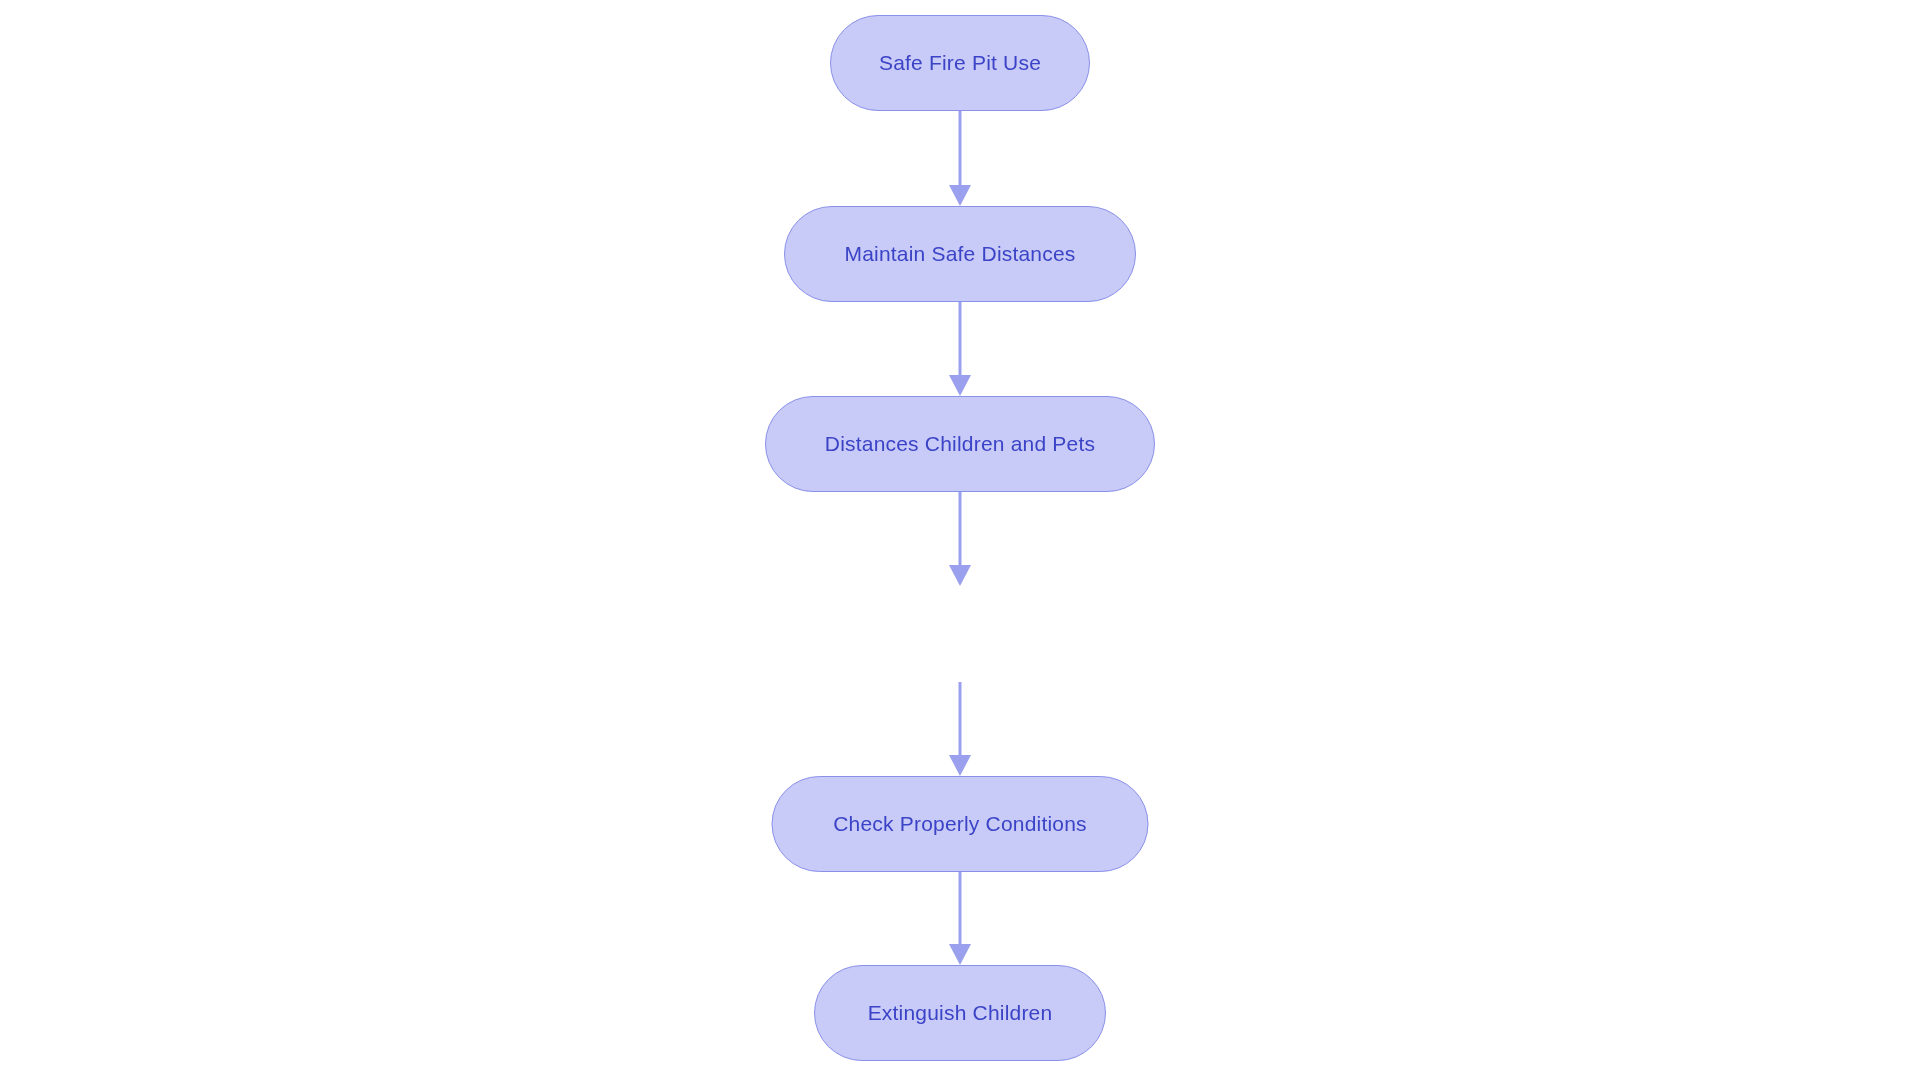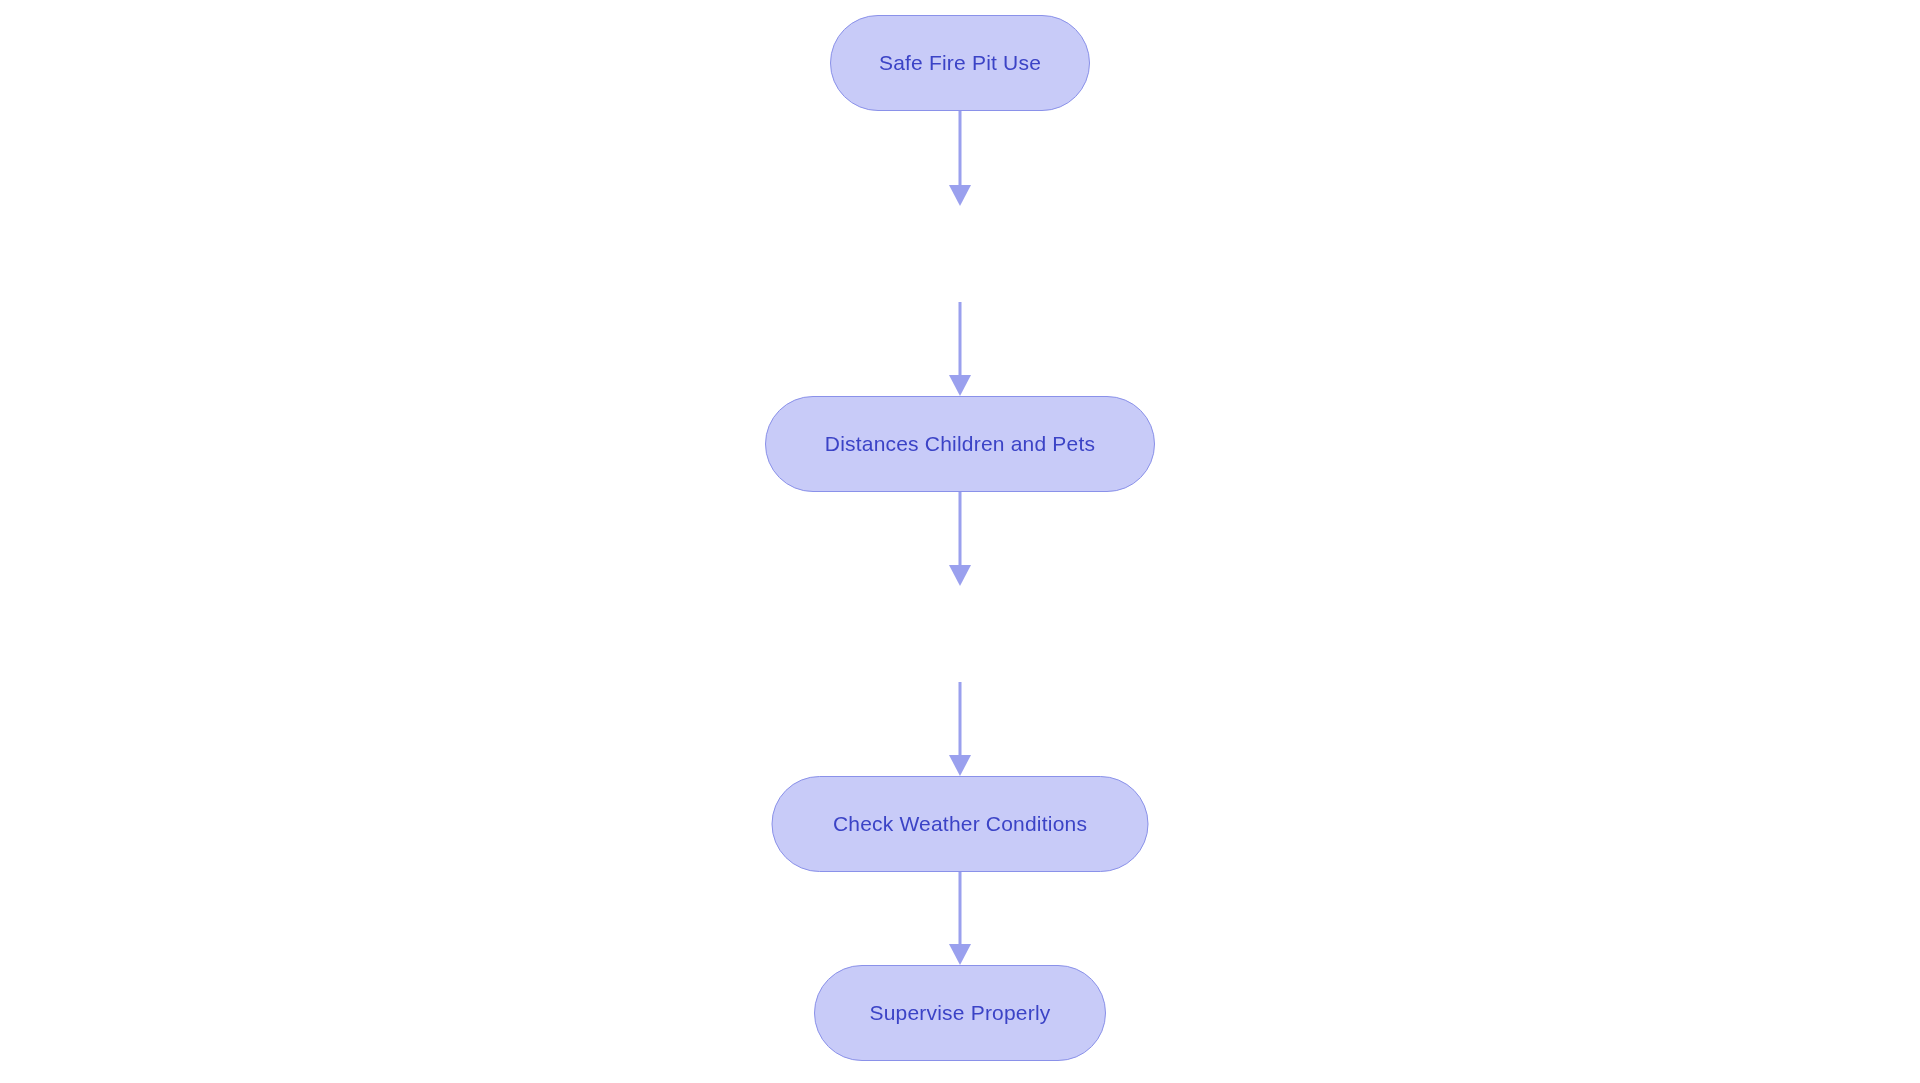--- a/index.html
+++ b/index.html
@@ -77,20 +77,23 @@
 
   <div class="node" style="top:15px; width:260px;">
     <span class="node-label">Safe Fire Pit Use</span>
   </div>
 
   <div class="arrow" style="top:111px; height:95px;">
     <div class="arrow-line"></div>
     <div class="arrow-head"></div>
   </div>
 
+  <div class="node" style="top:206px; width:352px;">
+    <span class="node-label">Maintain Safe Distances</span>
+  </div>
 
   <div class="arrow" style="top:302px; height:94px;">
     <div class="arrow-line"></div>
     <div class="arrow-head"></div>
   </div>
 
   <div class="node" style="top:396px; width:390px;">
     <span class="node-label">Distances Children and Pets</span>
   </div>
 
@@ -99,25 +102,25 @@
     <div class="arrow-head"></div>
   </div>
 
 
   <div class="arrow" style="top:682px; height:94px;">
     <div class="arrow-line"></div>
     <div class="arrow-head"></div>
   </div>
 
   <div class="node" style="top:776px; width:377px;">
-    <span class="node-label">Check Weather Conditions</span>
+    <span class="node-label">Check Properly Conditions</span>
   </div>
 
   <div class="arrow" style="top:872px; height:93px;">
     <div class="arrow-line"></div>
     <div class="arrow-head"></div>
   </div>
 
   <div class="node" style="top:965px; width:292px;">
-    <span class="node-label">Supervise Properly</span>
+    <span class="node-label">Extinguish Children</span>
   </div>
 
 </div>
 
 </body></html>

